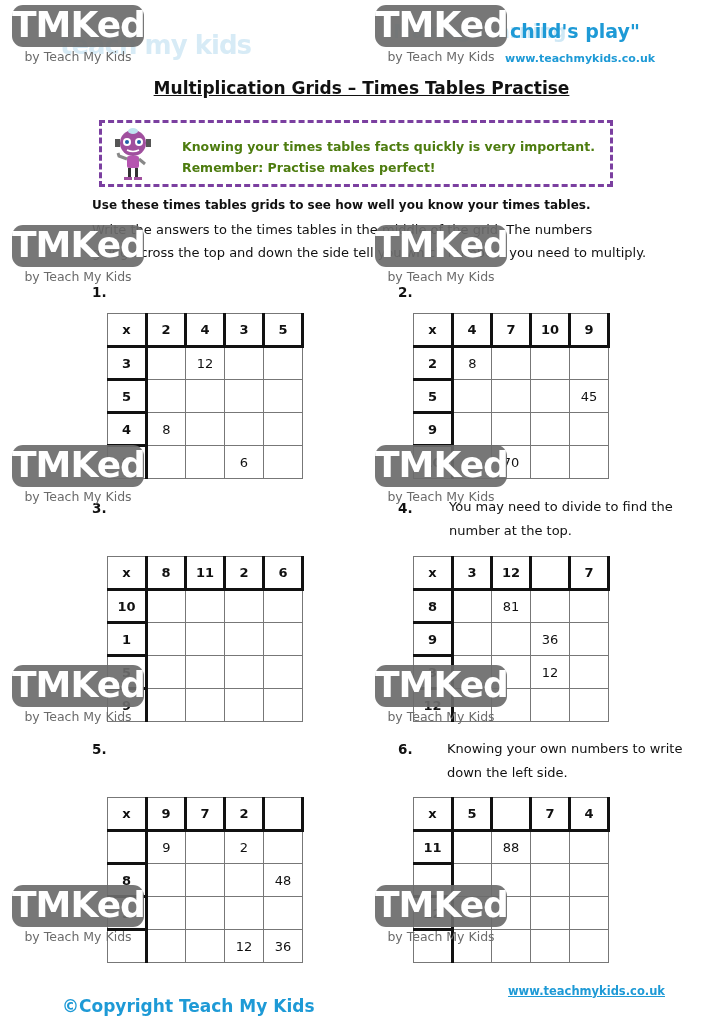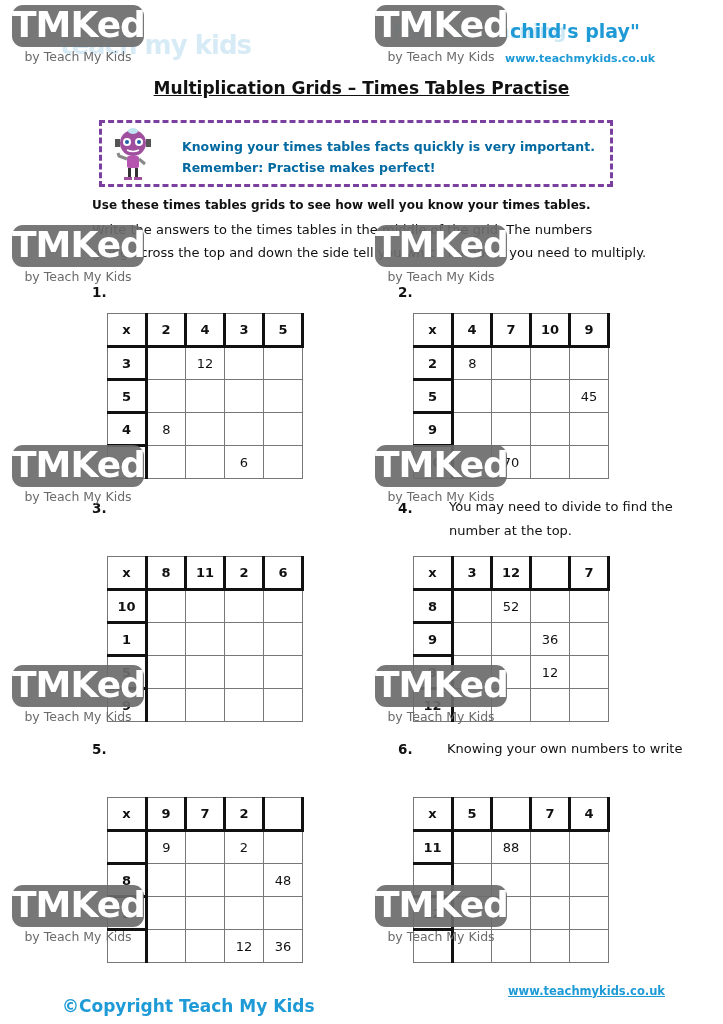--- a/index.html
+++ b/index.html
@@ -15,21 +15,21 @@
   
   .wm { position: absolute; width: 132px; height: 62px; pointer-events: none; z-index: 5; }
   .wm .wm-box { position: absolute; left: 0; top: 0; width: 132px; height: 42px; background: #6b6b6b; border-radius: 11px; opacity: 0.92; }
   .wm .wm-text { position: absolute; left: 0; top: -2px; width: 132px; text-align: right; font-family: "DejaVu Sans", sans-serif; font-weight: bold; font-size: 36px; color: #ffffff; letter-spacing: -1px; line-height: 44px; }
   .wm .wm-sub { position: absolute; left: 0; top: 44px; width: 132px; text-align: center; font-family: "DejaVu Sans", sans-serif; font-size: 12.5px; color: #6b6b6b; }
 
   .title { position: absolute; left: 0; top: 78px; width: 723px; text-align: center; font-family: "DejaVu Sans", sans-serif; font-size: 17px; font-weight: bold; text-decoration: underline; color: #111; }
 
   .tip-box { position: absolute; left: 99px; top: 120px; width: 514px; height: 67px; border: 3px dashed #7b3fa0; }
   .robot { position: absolute; left: 10px; top: 3px; width: 42px; height: 58px; }
-  .tip-text { position: absolute; left: 80px; top: 13px; font-family: "DejaVu Sans", sans-serif; font-weight: bold; font-size: 12.5px; line-height: 21px; color: #0369a1; }
+  .tip-text { position: absolute; left: 80px; top: 13px; font-family: "DejaVu Sans", sans-serif; font-weight: bold; font-size: 12.5px; line-height: 21px; color: #4d7c0f; }
 
   .intro-bold { position: absolute; left: 92px; top: 198px; font-weight: bold; font-size: 12px; color: #111; }
   .intro { position: absolute; font-size: 13px; color: #111; }
 
   .qnum { position: absolute; font-weight: bold; font-size: 13.5px; color: #111; }
   .qtext { position: absolute; font-size: 13px; color: #111; line-height: 24px; margin-left: 28px; }
 
   table.grid { position: absolute; border-collapse: collapse; table-layout: fixed; }
   table.grid td { width: 39px; height: 33px; border: 1px solid #777; text-align: center; vertical-align: middle; font-family: "DejaVu Sans", sans-serif; font-size: 13px; color: #111; }
   table.grid tr:first-child td { font-weight: bold; border-bottom: 3px solid #111; border-top: 1px solid #777; }
@@ -85,20 +85,21 @@
 <div class="qnum" style="left:92px; top:500px;">3.</div>
 <div class="qnum" style="left:398px; top:500px;">4.</div>
 <div class="qtext" style="left:421px; top:495px;">
   <div>You may need to divide to find the</div>
   <div>number at the top.</div>
 </div>
 <div class="qnum" style="left:92px; top:741px;">5.</div>
 <div class="qnum" style="left:398px; top:741px;">6.</div>
 <div class="qtext" style="left:419px; top:737px;">
   <div>Knowing your own numbers to write</div>
+  <div>down the left side.</div>
 </div>
 
 <table class="grid" style="left:107px; top:313px;">
     <tbody>
       <tr>
         <td class="corner">x</td>
         <td class="hdr-col">2</td>
         <td class="hdr-col">4</td>
         <td class="hdr-col">3</td>
         <td class="hdr-col">5</td>
@@ -216,21 +217,21 @@
       <tr>
         <td class="corner">x</td>
         <td class="hdr-col">3</td>
         <td class="hdr-col">12</td>
         <td class="hdr-col"></td>
         <td class="hdr-col">7</td>
       </tr>
       <tr>
         <td class="side row-sep">8</td>
         <td></td>
-        <td>52</td>
+        <td>81</td>
         <td></td>
         <td></td>
       </tr>
       <tr>
         <td class="side row-sep">9</td>
         <td></td>
         <td></td>
         <td>36</td>
         <td></td>
       </tr>

